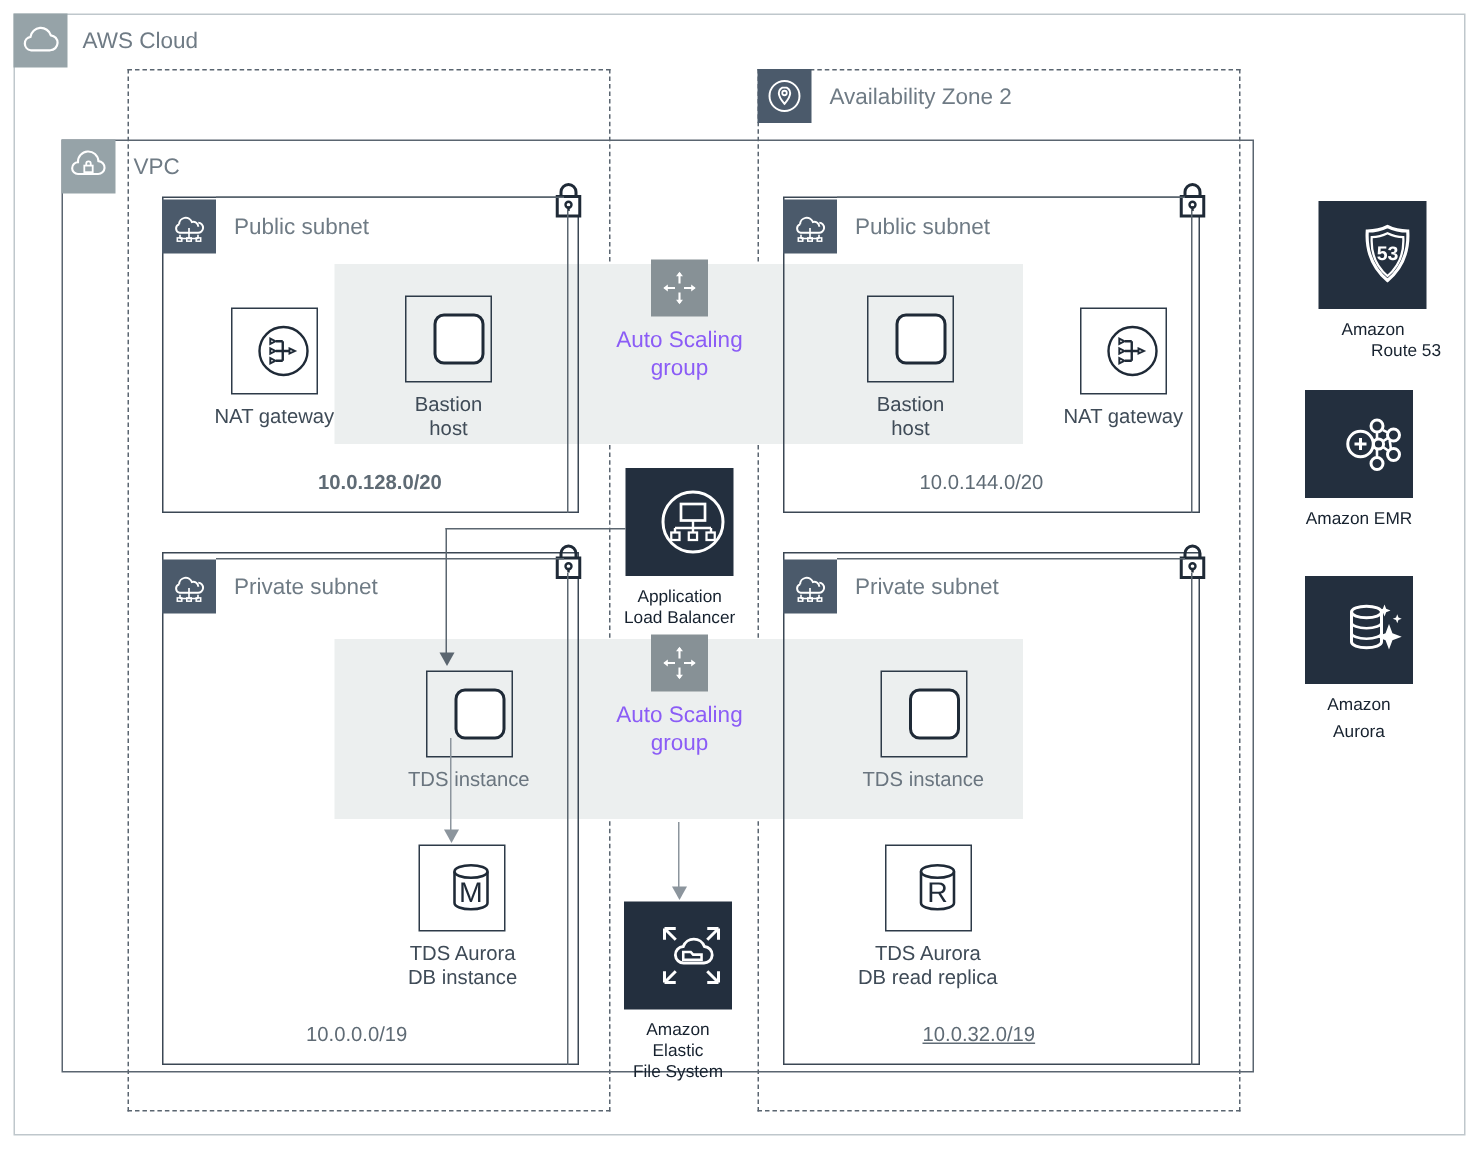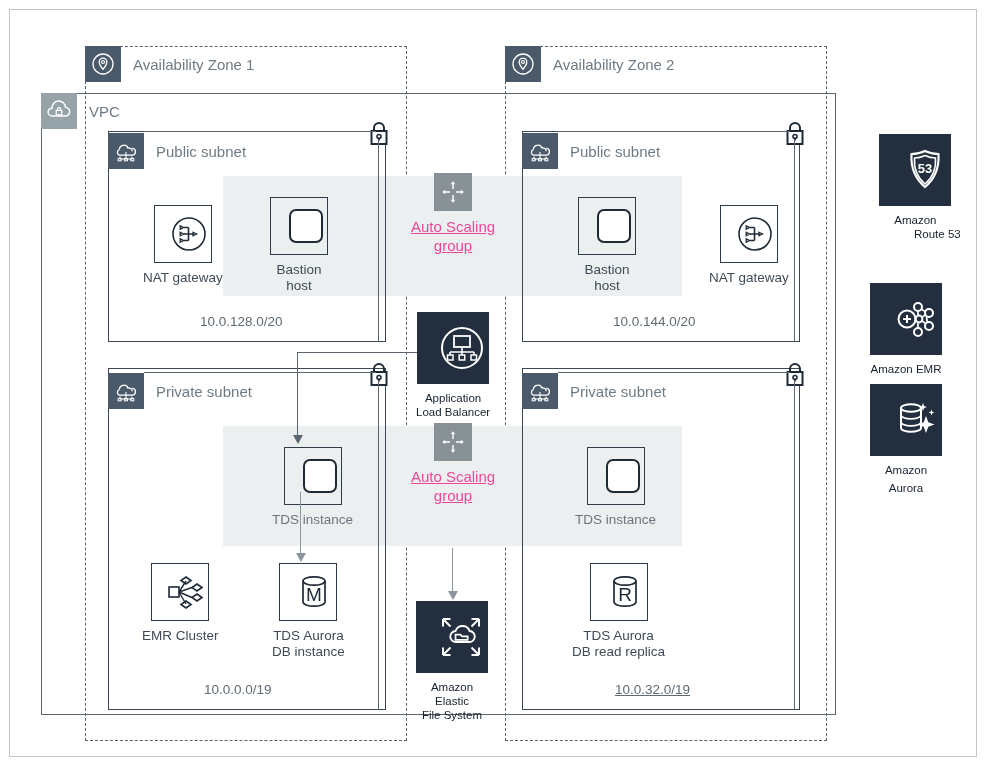--- a/index.html
+++ b/index.html
@@ -25,21 +25,21 @@
   
   .res{position:absolute;display:flex;flex-direction:column;align-items:center;}
   .res .tile{width:58px;height:58px;border:1px solid #2d3a48;display:flex;align-items:center;justify-content:flex-end;background:transparent;box-sizing:border-box;}
   .res .tile.filled{background:#232f3e;border:none;width:72px;height:72px;}
   .res .cap{margin-top:7px;font-size:13.5px;line-height:16px;color:#3f4b57;text-align:center;white-space:nowrap;}
   .res .cap.bold{font-weight:normal;font-size:11.5px;line-height:14px;color:#16212e;}
   .res .cap.mut{color:#6a757f;}
 
   .asg{position:absolute;display:flex;flex-direction:column;align-items:center;}
   .asg .abox{width:38px;height:38px;background:#879196;display:flex;align-items:center;justify-content:center;}
-  .asg .acap{margin-top:6px;font-size:15px;line-height:19px;color:#ec4899;text-align:center;text-decoration:underline;}
+  .asg .acap{margin-top:6px;font-size:15px;line-height:19px;color:#8b5cf6;text-align:center;}
 
   
   .band{position:absolute;background:#ecefef;}
 
   .cidr{position:absolute;font-size:13.5px;color:#5f6b75;white-space:nowrap;}
 
   
   .ln{position:absolute;background:#5b6670;}
   .lnh{height:1px;}
   .lnv{width:1px;}
@@ -47,32 +47,30 @@
 
   .lock{position:absolute;width:24px;height:26px;}
   svg{overflow:visible;}
 </style>
 </head>
 <body>
 
 <div id="stage">
 
   <div class="abs grp-cloud" style="left:9px;top:9px;width:968px;height:748px;"></div>
+  <div class="abs ghead" style="left:9px;top:9px;">
+    <div class="gicon gray">
+      <svg width="26" height="18" viewBox="0 0 26 18">
+          <path d="M6.5 15.5h13a5 5 0 0 0 .4-9.97A7 7 0 0 0 6.3 6.6 4.5 4.5 0 0 0 6.5 15.5z" fill="none" stroke="#fff" stroke-width="1.5"></path>
+        </svg>
+    </div>
+    <div class="glabel" style="margin-left:10px;">AWS Cloud</div>
+  </div>
 
   <div class="abs grp-az" style="left:85px;top:46px;width:322px;height:695px;"></div>
-  <div class="abs ghead" style="left:85px;top:46px;">
-    <div class="gicon dark">
-      <svg width="24" height="24" viewBox="0 0 24 24">
-        <circle cx="12" cy="12" r="10" fill="none" stroke="#fff" stroke-width="1.3"></circle>
-        <path d="M12 6.2c-2.1 0-3.8 1.7-3.8 3.8 0 2.9 3.8 7.2 3.8 7.2s3.8-4.3 3.8-7.2c0-2.1-1.7-3.8-3.8-3.8z" fill="none" stroke="#fff" stroke-width="1.3"></path>
-        <circle cx="12" cy="10" r="1.5" fill="none" stroke="#fff" stroke-width="1.2"></circle>
-      </svg>
-    </div>
-    <div class="glabel" style="margin-left:12px;">Availability Zone 1</div>
-  </div>
 
   <div class="abs grp-az" style="left:505px;top:46px;width:322px;height:695px;"></div>
   <div class="abs ghead" style="left:505px;top:46px;">
     <div class="gicon dark">
       <svg width="24" height="24" viewBox="0 0 24 24">
         <circle cx="12" cy="12" r="10" fill="none" stroke="#fff" stroke-width="1.3"></circle>
         <path d="M12 6.2c-2.1 0-3.8 1.7-3.8 3.8 0 2.9 3.8 7.2 3.8 7.2s3.8-4.3 3.8-7.2c0-2.1-1.7-3.8-3.8-3.8z" fill="none" stroke="#fff" stroke-width="1.3"></path>
         <circle cx="12" cy="10" r="1.5" fill="none" stroke="#fff" stroke-width="1.2"></circle>
       </svg>
     </div>
@@ -103,21 +101,21 @@
         <path d="M6.4 9.6a4.4 4.4 0 0 1 8.5-1.6 3.4 3.4 0 0 1 4.3 3.2" fill="none" stroke="#fff" stroke-width="1.3"></path>
         <path d="M6.4 9.6a2.9 2.9 0 0 0 .3 5.6h12.1a3.4 3.4 0 0 0 .4-6.8" fill="none" stroke="#fff" stroke-width="1.3"></path>
         <path d="M13 12v4M7 19h12M7 16.5v2.5M19 16.5v2.5M13 16v3" stroke="#fff" stroke-width="1.1" fill="none"></path>
         <rect x="5.2" y="18.6" width="3" height="2.2" fill="none" stroke="#fff" stroke-width="1"></rect>
         <rect x="11.5" y="18.6" width="3" height="2.2" fill="none" stroke="#fff" stroke-width="1"></rect>
         <rect x="17.8" y="18.6" width="3" height="2.2" fill="none" stroke="#fff" stroke-width="1"></rect>
       </svg>
     </div>
     <div class="glabel" style="margin-left:12px;">Public subnet</div>
   </div>
-  <div class="cidr" style="left:200px;top:314px;">10.0.128.0/20</div>
+  <div class="cidr" style="left:212px;top:314px;font-weight:bold;">10.0.128.0/20</div>
 
   <div class="lock" style="left:367px;top:120px;">
     <svg width="24" height="27" viewBox="0 0 24 27">
       <path d="M7 11V8a5 5 0 0 1 10 0v3" fill="none" stroke="#1f2a37" stroke-width="2"></path>
       <rect x="4.5" y="11" width="15" height="13" fill="#fff" stroke="#1f2a37" stroke-width="2"></rect>
       <circle cx="12" cy="16.5" r="2" fill="none" stroke="#1f2a37" stroke-width="1.6"></circle>
       <path d="M12 17.5v3.2" stroke="#1f2a37" stroke-width="1.6"></path>
     </svg>
   </div>
 
@@ -223,33 +221,20 @@
 
   <div class="res" style="left:272px;top:447px;">
     <div class="tile">
       <svg width="42" height="42" viewBox="0 0 42 42">
         <rect x="5" y="5" width="32" height="32" rx="6" fill="#fff" stroke="#1f2a37" stroke-width="2"></rect>
       </svg>
     </div>
     <div class="cap mut">TDS instance</div>
   </div>
 
-  <div class="res" style="left:142px;top:563px;">
-    <div class="tile">
-      <svg width="44" height="44" viewBox="0 0 44 44">
-        <rect x="5" y="17" width="10" height="10" fill="none" stroke="#1f2a37" stroke-width="1.6"></rect>
-        <path d="M22 7l5 3.5-5 3.5-5-3.5z" fill="none" stroke="#1f2a37" stroke-width="1.6"></path>
-        <path d="M33 14l5 3.5-5 3.5-5-3.5z" fill="none" stroke="#1f2a37" stroke-width="1.6"></path>
-        <path d="M33 24l5 3.5-5 3.5-5-3.5z" fill="none" stroke="#1f2a37" stroke-width="1.6"></path>
-        <path d="M22 31l5 3.5-5 3.5-5-3.5z" fill="none" stroke="#1f2a37" stroke-width="1.6"></path>
-        <path d="M15 22l7-11M15 22l13-4.5M15 22l13 5.5M15 22l7 12" stroke="#1f2a37" stroke-width="1.4" fill="none"></path>
-      </svg>
-    </div>
-    <div class="cap">EMR Cluster</div>
-  </div>
 
   <div class="res" style="left:272px;top:563px;">
     <div class="tile">
       <svg width="44" height="44" viewBox="0 0 44 44">
         <ellipse cx="22" cy="11" rx="11" ry="4.2" fill="none" stroke="#1f2a37" stroke-width="1.7"></ellipse>
         <path d="M11 11v21c0 2.3 4.9 4.2 11 4.2s11-1.9 11-4.2V11" fill="none" stroke="#1f2a37" stroke-width="1.7"></path>
         <text x="22" y="31" font-family="Liberation Sans, sans-serif" font-size="19" font-weight="normal" fill="#1f2a37" text-anchor="middle">M</text>
       </svg>
     </div>
     <div class="cap">TDS Aurora</div>
@@ -392,21 +377,21 @@
       <svg width="52" height="52" viewBox="0 0 52 52">
         <path d="M26 7c-5 2.5-11 3-13.5 3-.5 8 .5 22 13.5 33C39 32 40 18 39.5 10 37 10 31 9.5 26 7z" fill="none" stroke="#fff" stroke-width="2.1"></path>
         <path d="M26 11.5c-4 2-8.5 2.5-10.5 2.5-.4 6.5.4 17.5 10.5 26 10.1-8.5 10.9-19.5 10.5-26-2 0-6.5-.5-10.5-2.5z" fill="none" stroke="#fff" stroke-width="1.5"></path>
         <text x="26" y="29" font-family="Liberation Sans, sans-serif" font-size="13" font-weight="bold" fill="#fff" text-anchor="middle">53</text>
       </svg>
     </div>
     <div class="cap bold">Amazon</div>
     <div class="cap bold" style="margin-top:0;margin-left:44px;">Route 53</div>
   </div>
 
-  <div class="res" style="left:870px;top:283px;">
+  <div class="res" style="left:870px;top:260px;">
     <div class="tile filled">
       <svg width="52" height="52" viewBox="0 0 52 52">
         <circle cx="17" cy="26" r="8.5" fill="none" stroke="#fff" stroke-width="2"></circle>
         <path d="M13 26h8M17 22v8" stroke="#fff" stroke-width="2" fill="none"></path>
         <circle cx="28" cy="14" r="4" fill="none" stroke="#fff" stroke-width="2"></circle>
         <circle cx="39" cy="20" r="4" fill="none" stroke="#fff" stroke-width="2"></circle>
         <circle cx="39" cy="33" r="4" fill="none" stroke="#fff" stroke-width="2"></circle>
         <circle cx="28" cy="39" r="4" fill="none" stroke="#fff" stroke-width="2"></circle>
         <circle cx="29" cy="26" r="3.4" fill="none" stroke="#fff" stroke-width="2"></circle>
         <path d="M28 18v4.6M31.8 24.3l3.6-2.4M31.8 27.9l3.6 2.4M28 29.4v5.6M32 16.8l4 2M36.5 23.8l.8 5.5" stroke="#fff" stroke-width="1.7" fill="none"></path>

